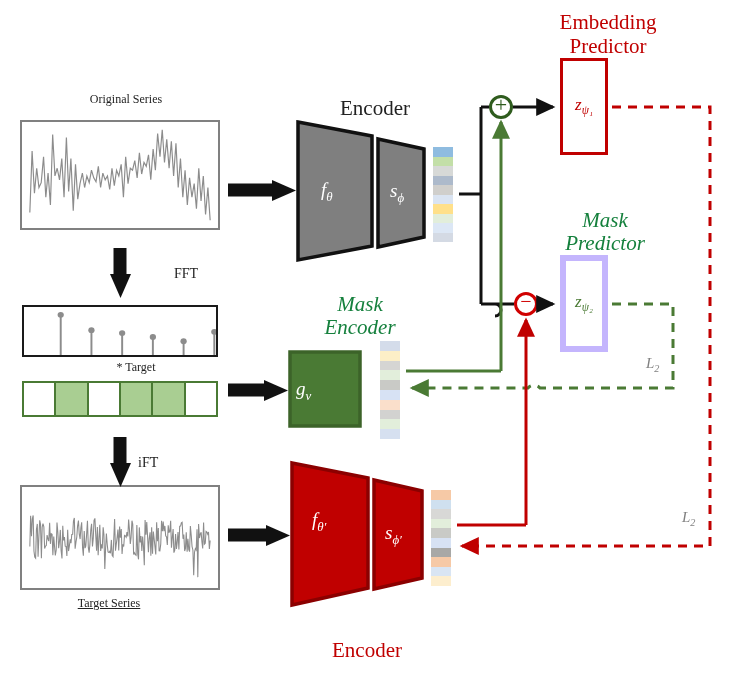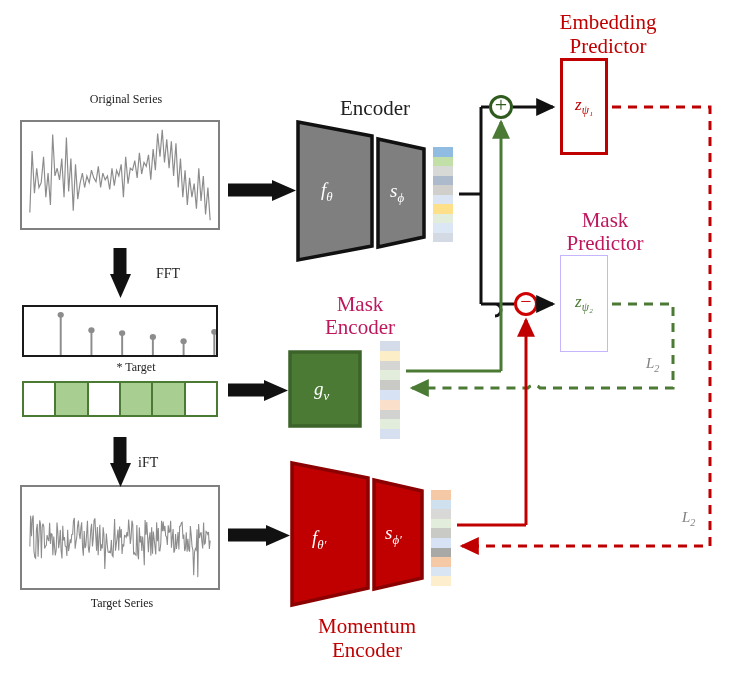--- a/index.html
+++ b/index.html
@@ -2,67 +2,66 @@
 <html><head>
 <meta charset="utf-8">
 <style>
   html,body{margin:0;padding:0;background:#ffffff;}
   body{width:735px;height:678px;font-family:"Liberation Serif",serif;}
   #stage{position:relative;width:735px;height:678px;overflow:hidden;background:#fff;}
   svg#wires{position:absolute;left:0;top:0;width:735px;height:678px;}
   .lbl{position:absolute;text-align:center;line-height:1.18;font-family:"Liberation Serif",serif;}
   .lbl-gray{color:#222;}
   .lbl-red{color:#C00000;}
-  .lbl-green{color:#be185d;}
+  .lbl-green{color:#15803d;font-style:italic;}
   .lbl-l2{color:#808080;font-style:italic;font-size:15px;}
   .t-series{font-size:12px;}
   .t-block{font-size:21px;}
   .t-small{font-size:14px;}
   .box-frame{position:absolute;box-sizing:border-box;background:#fff;border:2px solid #808080;}
   .fft-frame{position:absolute;box-sizing:border-box;background:#fff;border:2px solid #1a1a1a;}
   .mask-row{position:absolute;display:flex;box-sizing:border-box;border:2px solid #4A7A34;}
   .mask-cell{flex:1 1 0;box-sizing:border-box;border-right:2px solid #4A7A34;}
   .mask-cell:last-child{border-right:none;}
   .emb{position:absolute;display:flex;flex-direction:column;}
   .emb span{display:block;width:100%;}
   .predbox{position:absolute;box-sizing:border-box;background:#fff;display:flex;align-items:center;justify-content:center;font-size:17px;}
   .pred-red{border:3px solid #C00000;color:#C00000;}
-  .pred-green{border:1px solid #c4b5fd;color:#4A7A34;}
+  .pred-green{border:6px solid #c4b5fd;color:#4A7A34;}
   .opglyph{position:absolute;display:flex;align-items:center;justify-content:center;border-radius:50%;box-sizing:border-box;background:#fff;}
   .op-plus{border:3px solid #2F5C1E;color:#2F5C1E;}
   .op-minus{border:3px solid #D00000;color:#D00000;}
   .opglyph i{font-style:normal;font-size:22px;line-height:1;position:relative;top:-2px;}
   .sub{font-size:0.68em;vertical-align:-0.35em;}
   .ital{font-style:italic;}
   .trapword{position:absolute;color:#fff;font-size:19px;font-style:italic;pointer-events:none;}
 </style>
 </head>
 <body>
 
 <div id="stage">
 
   <div class="lbl lbl-gray t-series" style="left:26px;top:92px;width:200px;">Original Series</div>
 
   <div class="lbl lbl-gray t-block" style="left:300px;top:96px;width:150px;">Encoder</div>
 
   <div class="lbl lbl-green t-block" style="left:280px;top:292px;width:160px;">Mask</div>
   <div class="lbl lbl-green t-block" style="left:280px;top:315px;width:160px;">Encoder</div>
 
-  <div class="lbl lbl-red t-block" style="left:282px;top:614px;width:170px;">Momentum</div>
   <div class="lbl lbl-red t-block" style="left:282px;top:638px;width:170px;">Encoder</div>
 
-  <div class="lbl lbl-gray t-series" style="left:22px;top:596px;width:200px;">Target Series</div>
+  <div class="lbl lbl-gray t-series" style="left:9px;top:596px;width:200px;text-decoration:underline;">Target Series</div>
 
   <div class="lbl lbl-red t-block" style="left:528px;top:10px;width:160px;">Embedding</div>
   <div class="lbl lbl-red t-block" style="left:528px;top:34px;width:160px;">Predictor</div>
 
   <div class="lbl lbl-green t-block" style="left:530px;top:208px;width:150px;">Mask</div>
   <div class="lbl lbl-green t-block" style="left:530px;top:231px;width:150px;">Predictor</div>
 
-  <div class="lbl lbl-gray t-small" style="left:138px;top:266px;width:60px;text-align:center;">FFT</div>
+  <div class="lbl lbl-gray t-small" style="left:138px;top:266px;width:60px;text-align:right;">FFT</div>
   <div class="lbl lbl-gray t-small" style="left:138px;top:455px;width:60px;text-align:left;">iFT</div>
 
   <div class="lbl lbl-gray t-series" style="left:46px;top:360px;width:180px;">* Target</div>
 
   <div class="lbl lbl-l2" style="left:646px;top:355px;width:40px;text-align:left;"><span class="ital">L</span><span class="sub ital">2</span></div>
   <div class="lbl lbl-l2" style="left:682px;top:509px;width:40px;text-align:left;"><span class="ital">L</span><span class="sub ital">2</span></div>
 
   <div class="box-frame" style="left:20px;top:120px;width:200px;height:110px;">
     <svg viewBox="0 0 200 110" preserveAspectRatio="none" style="width:100%;height:100%;display:block;">
       <polyline id="orig-trace" fill="none" stroke="#8c8c8c" stroke-width="1.2" points="8.0,94.0 10.3,30.0 12.7,74.0 15.0,48.0 17.3,68.0 19.6,63.0 22.0,36.0 24.3,78.0 26.6,53.0 29.0,86.0 31.3,13.0 33.6,56.0 35.9,48.0 38.3,60.0 40.6,38.0 42.9,78.0 45.3,16.0 47.6,72.0 49.9,38.0 52.3,92.0 54.6,44.0 56.9,80.0 59.2,64.0 61.6,53.0 63.9,68.0 66.2,56.0 68.6,63.0 70.9,50.0 73.2,58.0 75.5,62.0 77.9,46.0 80.2,68.0 82.5,53.0 84.9,60.0 87.2,56.0 89.5,70.0 91.8,48.0 94.2,66.0 96.5,50.0 98.8,56.0 101.2,44.0 103.5,78.0 105.8,36.0 108.2,64.0 110.5,48.0 112.8,50.0 115.1,40.0 117.5,58.0 119.8,32.0 122.1,54.0 124.5,42.0 126.8,46.0 129.1,34.0 131.4,60.0 133.8,28.0 136.1,50.0 138.4,12.0 140.8,36.0 143.1,8.0 145.4,42.0 147.7,18.0 150.1,48.0 152.4,20.0 154.7,56.0 157.1,22.0 159.4,68.0 161.7,38.0 164.1,78.0 166.4,50.0 168.7,86.0 171.0,58.0 173.4,78.0 175.7,64.0 178.0,90.0 180.4,48.0 182.7,82.0 185.0,56.0 187.3,96.0 189.7,68.0 192.0,102.0"></polyline>
@@ -229,23 +228,23 @@
 
     <path d="M612,107 L710,107 L710,546 L462,546" stroke="#C00000" stroke-width="3" fill="none" stroke-dasharray="9,7" marker-end="url(#ah-red)"></path>
   </svg>
 
   <div class="trapword" style="left:321px;top:179px;">
     <i>f</i><span class="sub">θ</span>
   </div>
   <div class="trapword" style="left:390px;top:180px;text-align:center;">
     <i>s</i><span class="sub">ϕ</span>
   </div>
-  <div class="trapword" style="left:314px;top:378px;">
+  <div class="trapword" style="left:296px;top:378px;">
     <i>g</i><span class="sub">v</span>
   </div>
-  <div class="trapword" style="left:312px;top:527px;">
+  <div class="trapword" style="left:312px;top:509px;">
     <i>f</i><span class="sub">θ′</span>
   </div>
   <div class="trapword" style="left:385px;top:522px;">
     <i>s</i><span class="sub">ϕ′</span>
   </div>
 
 </div>
 
 </body></html>

